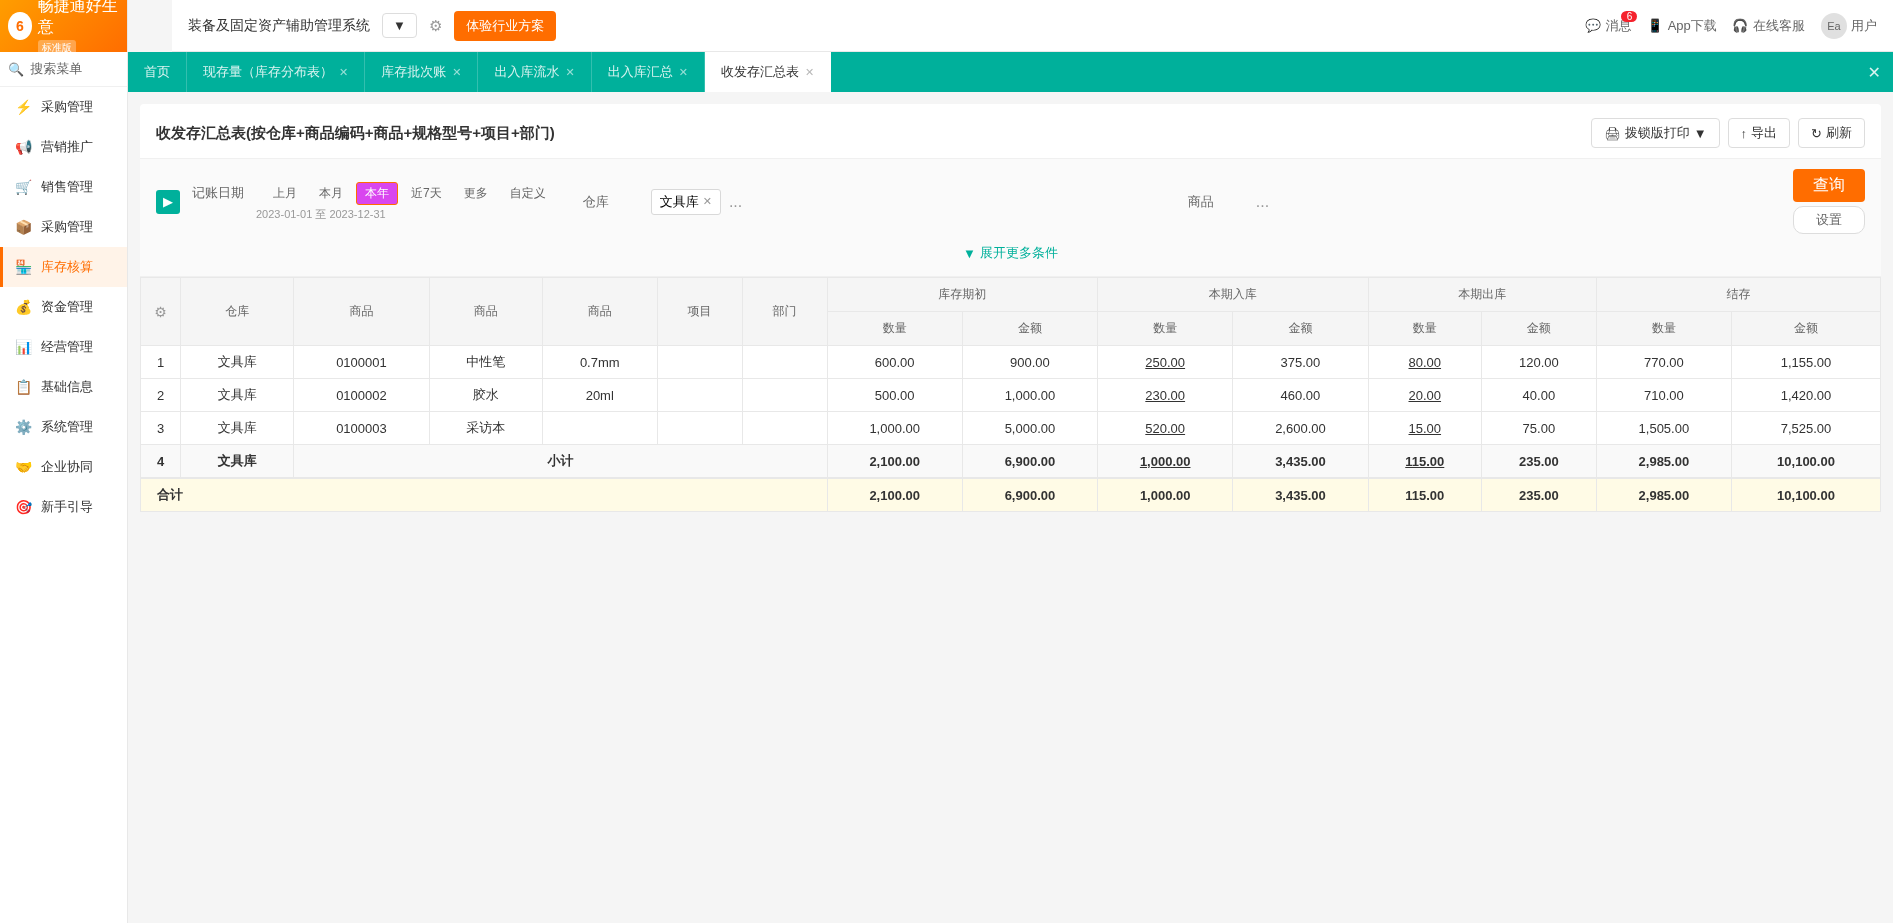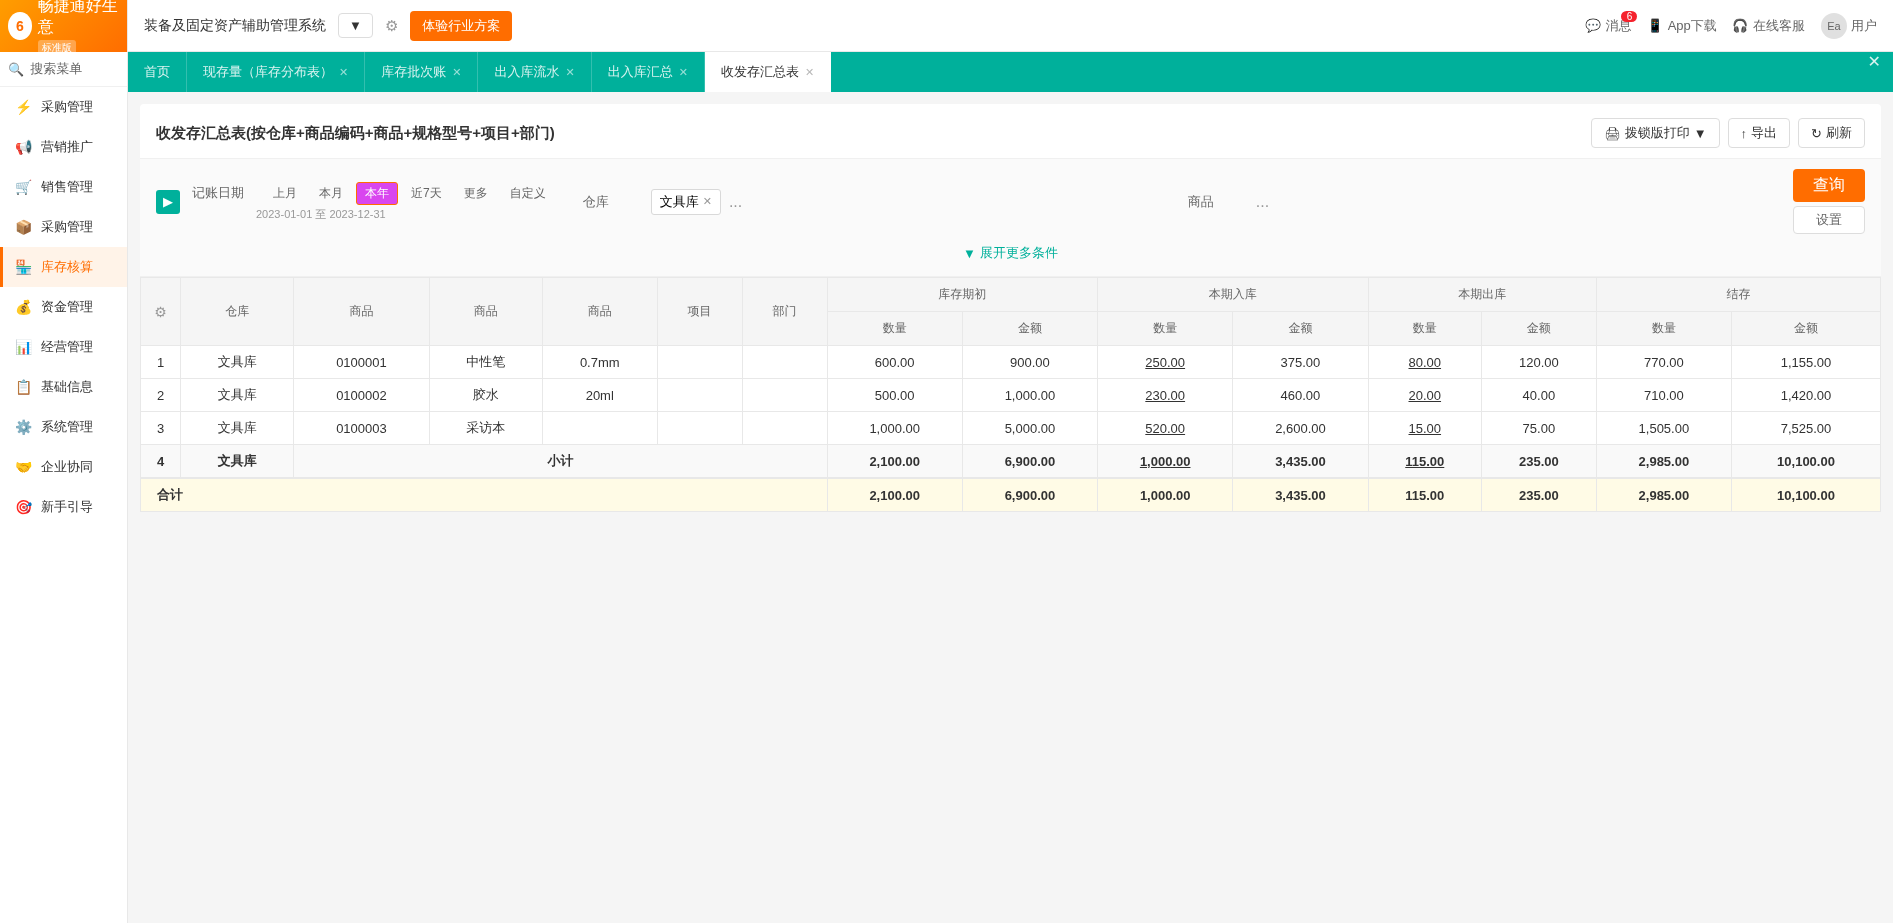--- a/index.html
+++ b/index.html
@@ -12,32 +12,32 @@
     .sidebar-logo-text { color: #fff; font-size: 16px; line-height: 1.3; }
     .sidebar-search { display: flex; align-items: center; padding: 8px; border-bottom: 1px solid #f0f0f0; cursor: pointer; color: #666; font-size: 13px; gap: 6px; }
     .sidebar-nav-item { display: flex; align-items: center; padding: 11px 12px; cursor: pointer; color: #333; font-size: 13px; gap: 8px; border-left: 3px solid transparent; }
     .sidebar-nav-item.active { background: #fff3e8; border-left-color: #ff6d00; color: #ff6d00; }
     .sidebar-nav-item .nav-icon { width: 18px; height: 18px; display: flex; align-items: center; justify-content: center; font-size: 14px; }
 
     
     .main { flex: 1; display: flex; flex-direction: column; overflow: hidden; }
 
     
-    .top-header { background: #fff; height: 52px; display: flex; align-items: center; padding: 0 16px; border-bottom: 1px solid #e8e8e8; justify-content: space-between; flex-shrink: 0; }
+    .top-header { background: #fff; height: 52px; display: flex; align-items: center; padding: 0 16px; border-bottom: 1px solid #e8e8e8; justify-content: space-between; flex-shrink: 0; margin-left: 44px; }
     .top-header-left { display: flex; align-items: center; gap: 12px; }
     .system-name { font-size: 14px; color: #333; }
     .system-dropdown { background: none; border: 1px solid #ddd; padding: 4px 10px; border-radius: 4px; cursor: pointer; color: #333; font-size: 13px; display: flex; align-items: center; gap: 4px; }
     .experience-btn { background: #ff6d00; color: #fff; border: none; padding: 6px 12px; border-radius: 4px; cursor: pointer; font-size: 13px; }
     .top-header-right { display: flex; align-items: center; gap: 16px; color: #666; font-size: 13px; }
     .top-header-right .icon-item { display: flex; align-items: center; gap: 4px; cursor: pointer; position: relative; }
     .badge { background: #f5222d; color: #fff; font-size: 10px; border-radius: 8px; padding: 0 4px; min-width: 16px; text-align: center; position: absolute; top: -6px; right: -6px; }
     .user-avatar { width: 26px; height: 26px; background: #e0e0e0; border-radius: 50%; display: flex; align-items: center; justify-content: center; font-size: 11px; color: #666; }
 
     
-    .tab-bar { background: #00b09b; display: flex; align-items: flex-start; height: 40px; flex-shrink: 0; padding: 0 0 0 0; }
+    .tab-bar { background: #00b09b; display: flex; align-items: center; height: 40px; flex-shrink: 0; padding: 0 0 0 0; }
     .tab-item { padding: 0 16px; height: 40px; display: flex; align-items: center; gap: 6px; cursor: pointer; color: rgba(255,255,255,0.85); font-size: 13px; border-right: 1px solid rgba(255,255,255,0.2); }
     .tab-item.active { background: #fff; color: #333; }
     .tab-item .close-icon { font-size: 11px; cursor: pointer; opacity: 0.7; }
     .tab-item.active .close-icon { color: #999; }
     .tab-bar-end { margin-left: auto; padding-right: 12px; color: rgba(255,255,255,0.85); cursor: pointer; font-size: 16px; }
 
     
     .content { flex: 1; background: #f5f5f5; overflow: auto; padding: 12px; }
     .page-card { background: #fff; border-radius: 4px; padding: 0; }
     .page-title { padding: 14px 16px 10px; font-size: 15px; font-weight: bold; color: #333; border-bottom: 1px solid #f0f0f0; display: flex; justify-content: space-between; align-items: center; }
@@ -50,21 +50,21 @@
     .filter-label { color: #666; font-size: 13px; min-width: 60px; }
     .date-shortcuts { display: flex; gap: 4px; align-items: center; }
     .date-btn { padding: 2px 8px; border-radius: 3px; cursor: pointer; font-size: 12px; color: #666; border: 1px solid transparent; }
     .date-btn.active { background: #d946ef; color: #fff; border-color: #ff6d00; }
     .date-range { font-size: 11px; color: #999; margin-top: 2px; }
     .filter-tag { display: flex; align-items: center; background: #fff; border: 1px solid #d9d9d9; border-radius: 3px; padding: 3px 8px; font-size: 13px; gap: 4px; }
     .filter-tag .remove { cursor: pointer; color: #999; font-size: 11px; }
     .filter-dots { color: #999; cursor: pointer; font-size: 16px; }
     .expand-btn { display: flex; align-items: center; gap: 4px; color: #00b09b; cursor: pointer; font-size: 13px; margin: 4px auto; width: fit-content; }
     .query-btn { background: #ff6d00; color: #fff; border: none; padding: 6px 20px; border-radius: 4px; cursor: pointer; font-size: 16px; }
-    .settings-btn { background: #fff; color: #666; border: 1px solid #ddd; padding: 4px 16px; border-radius: 4px; cursor: pointer; font-size: 13px; text-align: center; }
+    .settings-btn { background: #fff; color: #666; border: 1px solid #ddd; padding: 4px 16px; border-radius: 10px; cursor: pointer; font-size: 13px; text-align: center; }
 
     
     .table-wrapper { padding: 0; }
     table { width: 100%; border-collapse: collapse; font-size: 13px; }
     thead tr { background: #f5f5f5; }
     th { padding: 8px 10px; text-align: center; border: 1px solid #e8e8e8; color: #666; font-weight: normal; font-size: 12px; }
     td { padding: 7px 10px; text-align: center; border: 1px solid #e8e8e8; color: #333; }
     .row-subtotal td { font-weight: bold; background: #f9f9f9; }
     .col-settings { width: 40px; }
 

